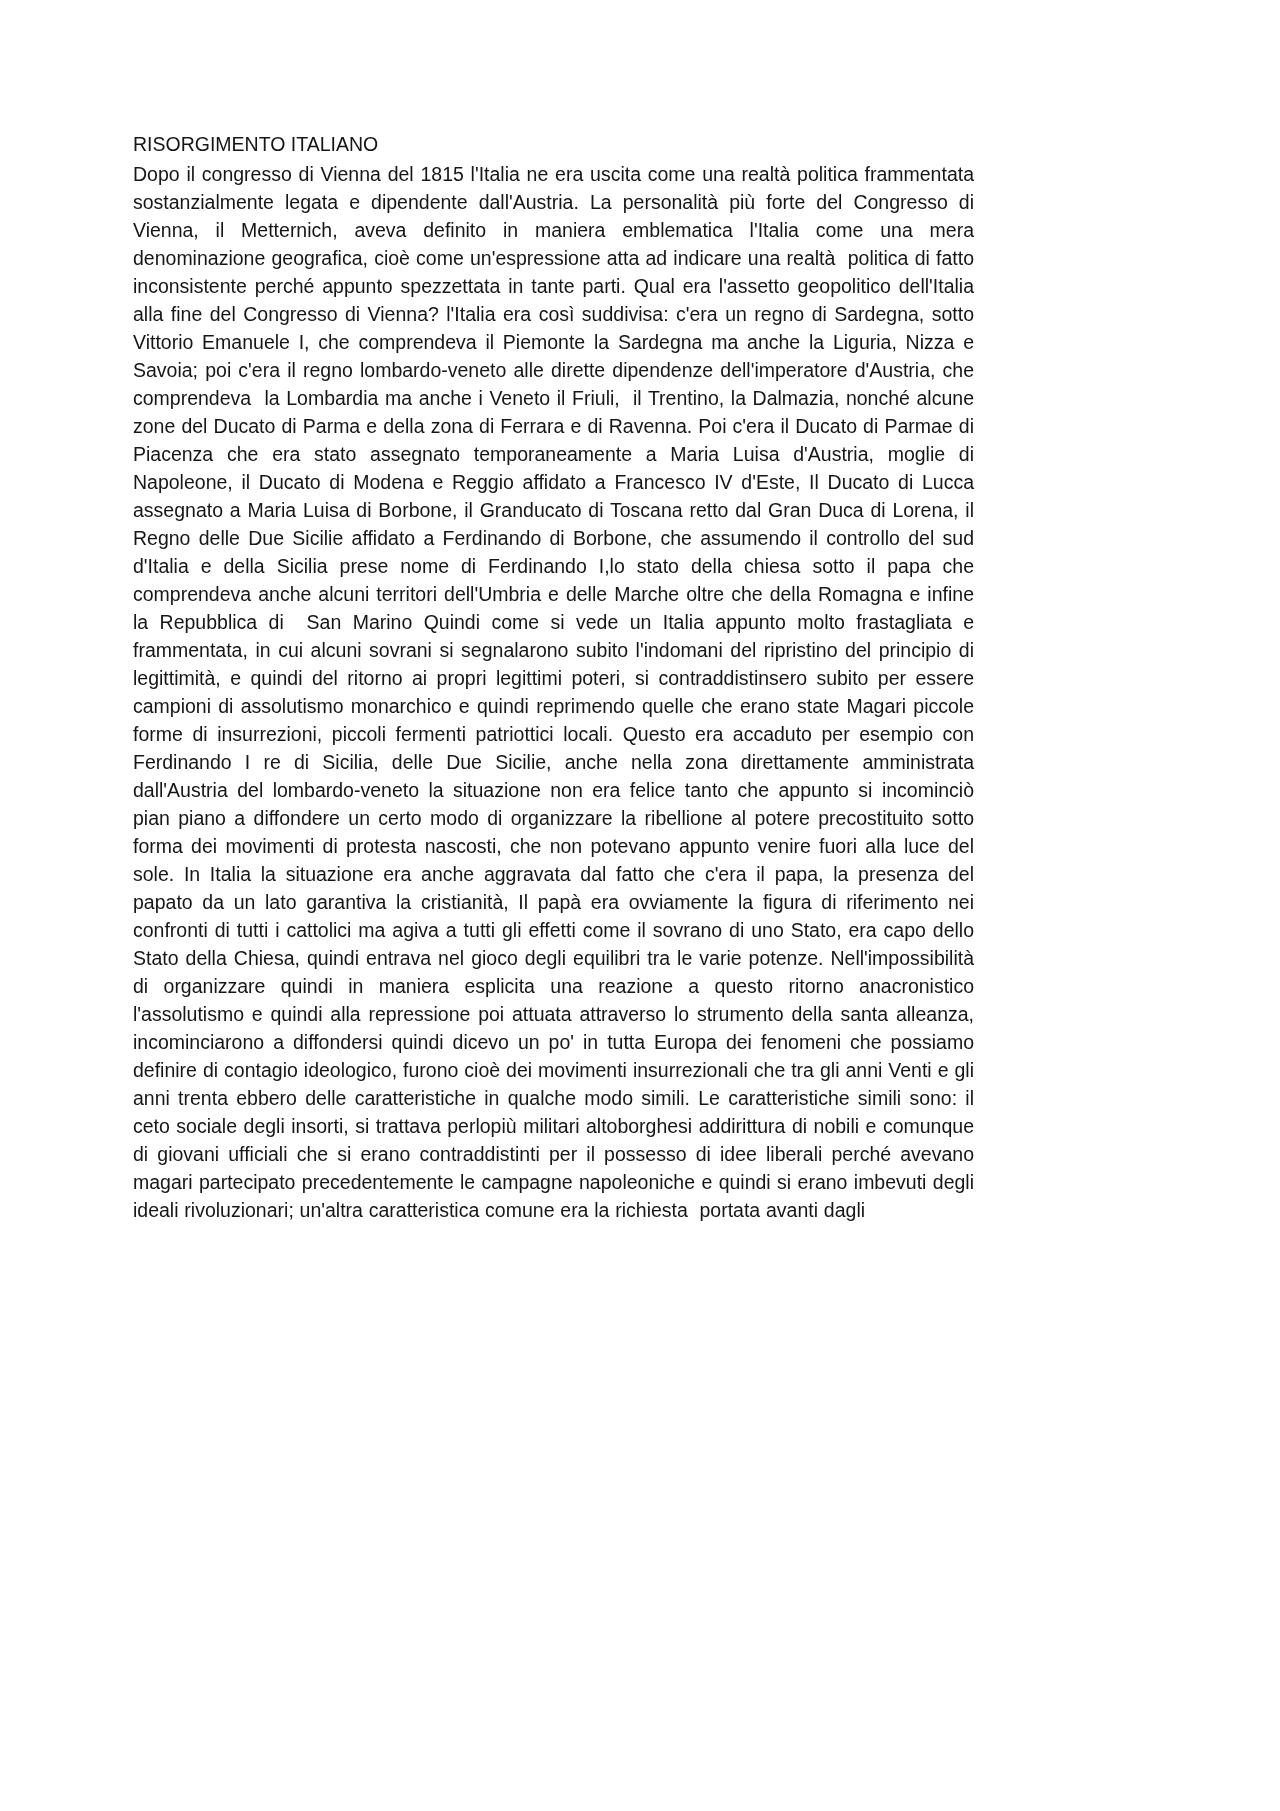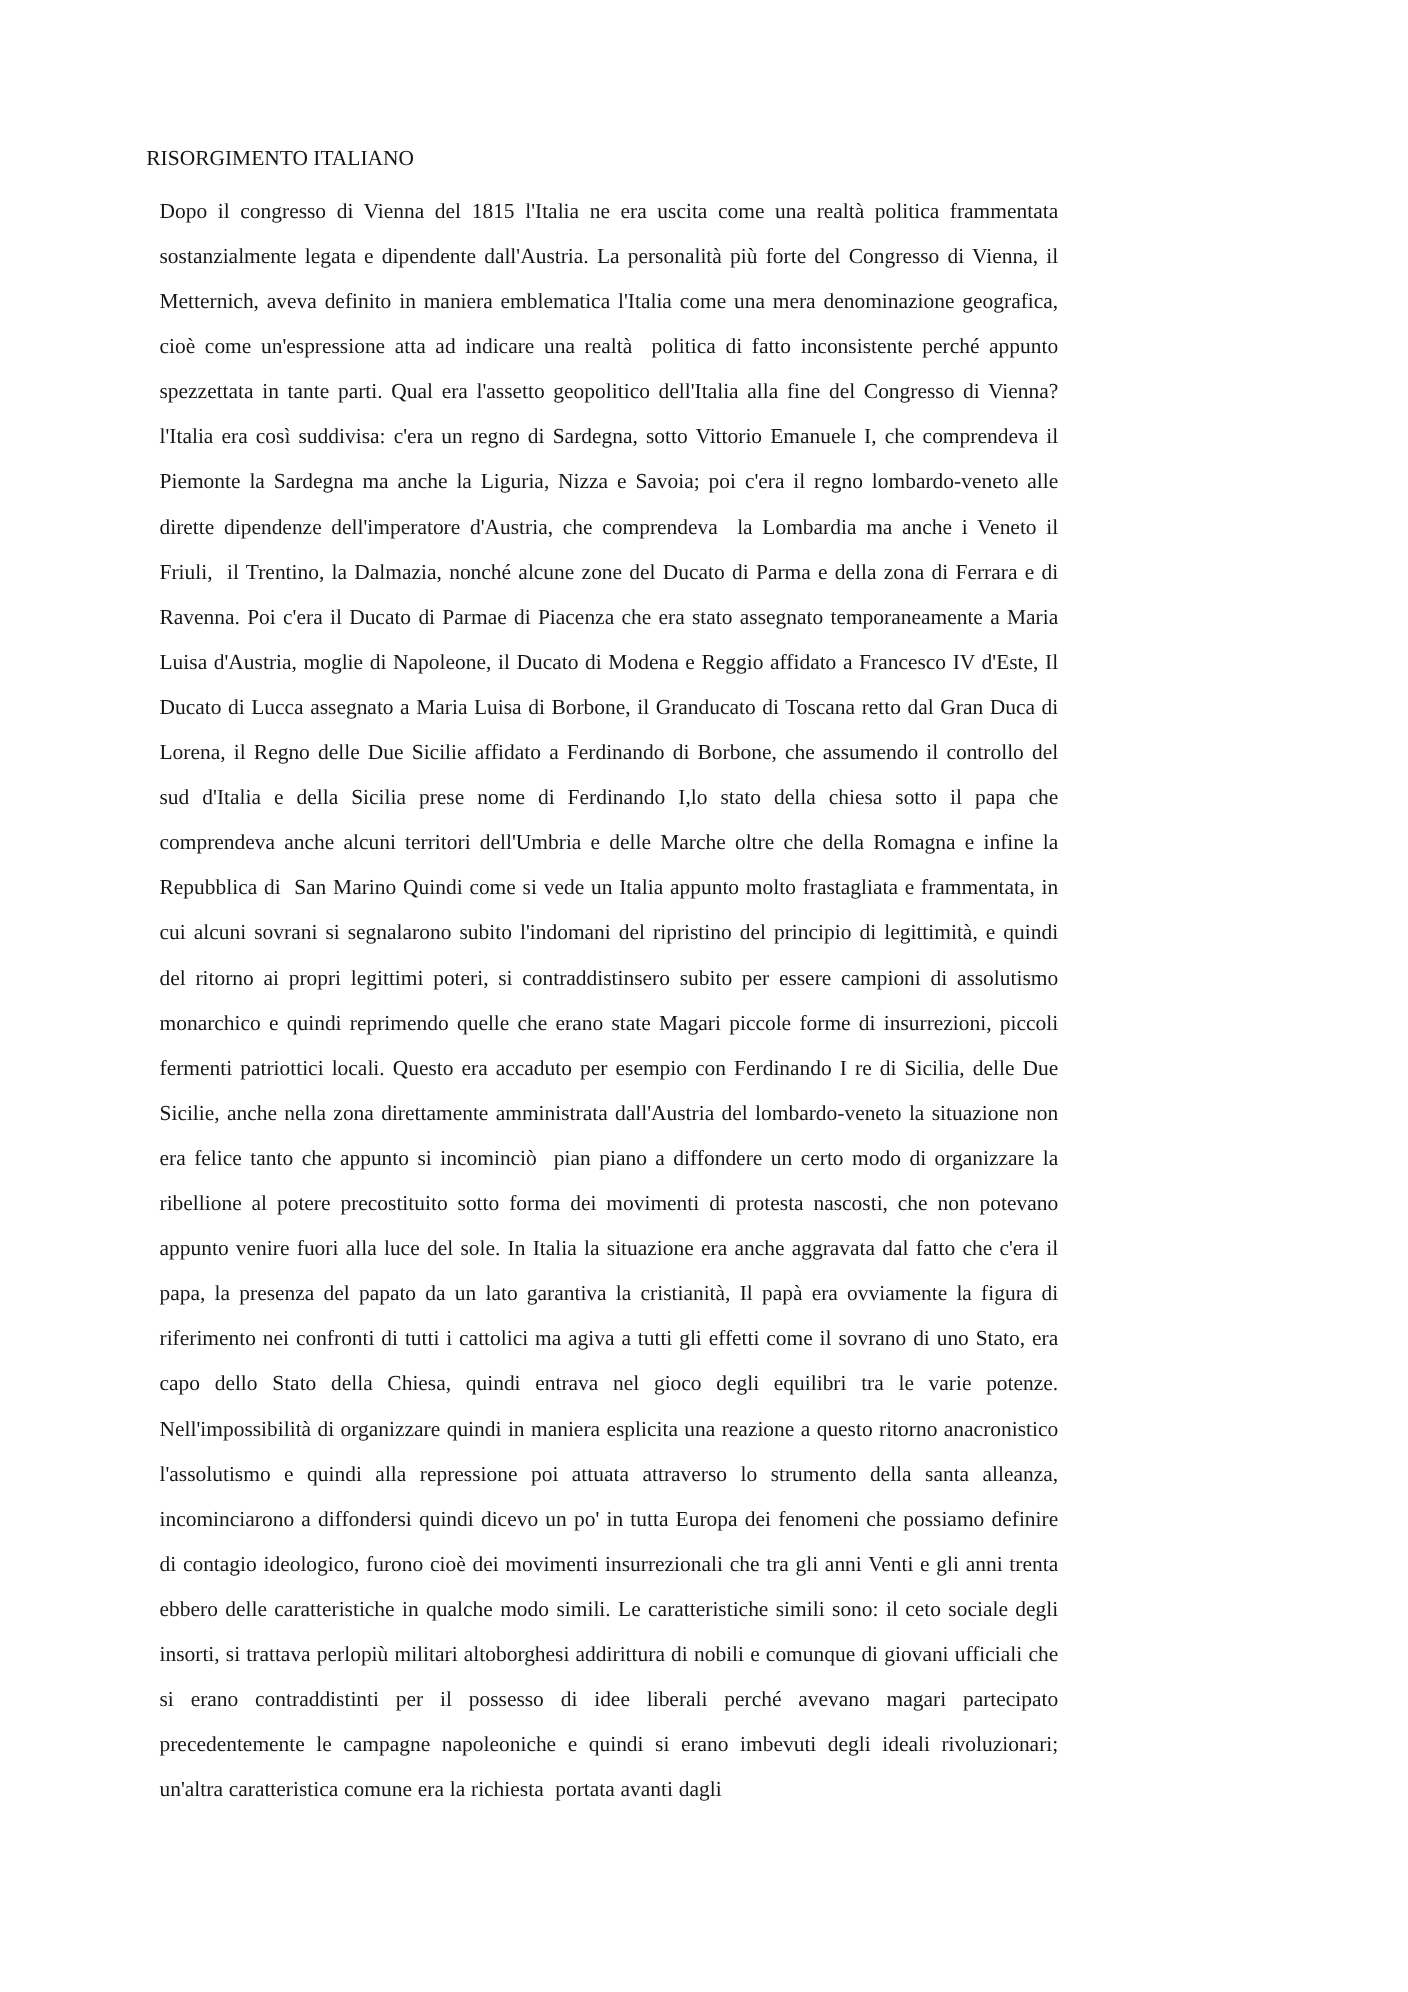--- a/index.html
+++ b/index.html
@@ -11,33 +11,33 @@
     width: 1280px;
     height: 1811px;
     overflow: hidden;
   }
   .page {
     box-sizing: border-box;
     width: 1280px;
     height: 1404px;
     background: #ffffff;
     padding: 130px 306px 0 133px;
-    font-family: Liberation Serif, serif;
+    font-family: Liberation Sans, sans-serif;
     color: #161616;
   }
   .doc-title {
     font-size: 19.5px;
     line-height: 29.7px;
     font-weight: 400;
     white-space: pre-wrap;
   }
   .doc-body {
-    margin: 12px;
+    margin: 0;
     font-size: 19.5px;
-    line-height: 41px;
+    line-height: 28px;
     font-weight: 400;
     text-align: justify;
     white-space: pre-wrap;
     word-spacing: 0.02em;
   }
 </style>
 </head>
 <body>
 
 <div class="page">

